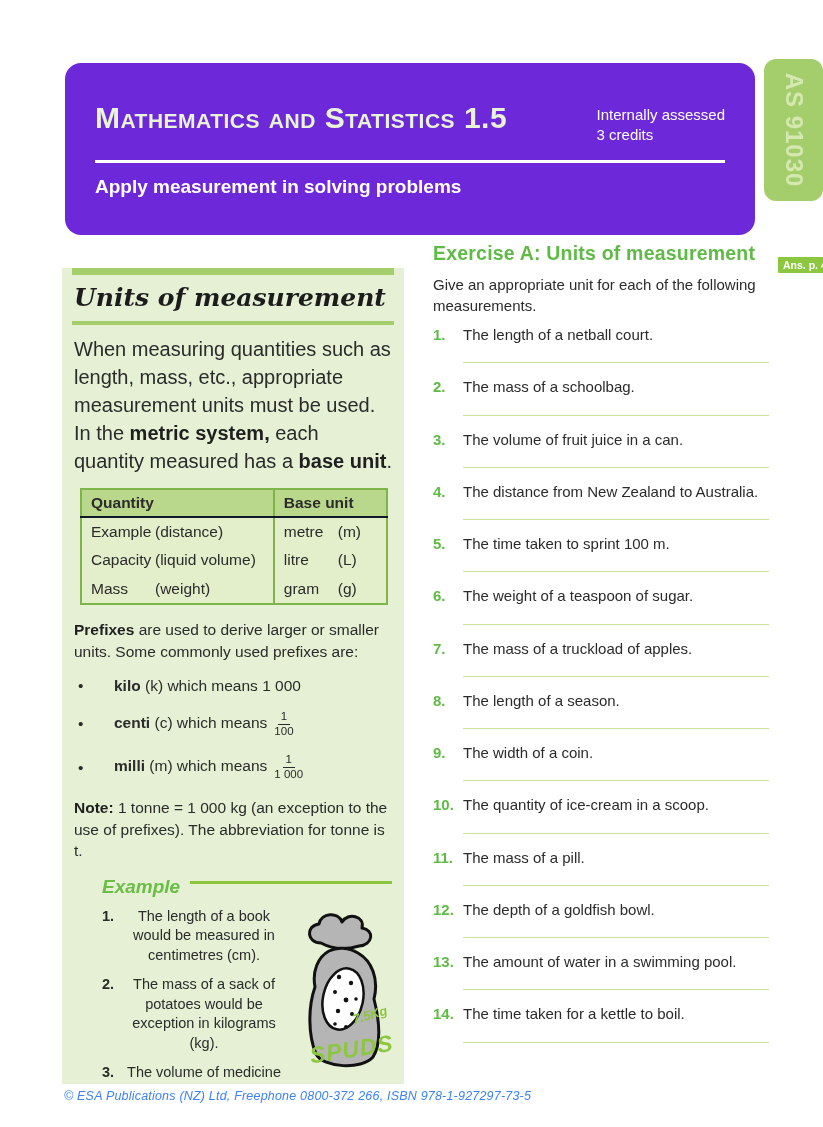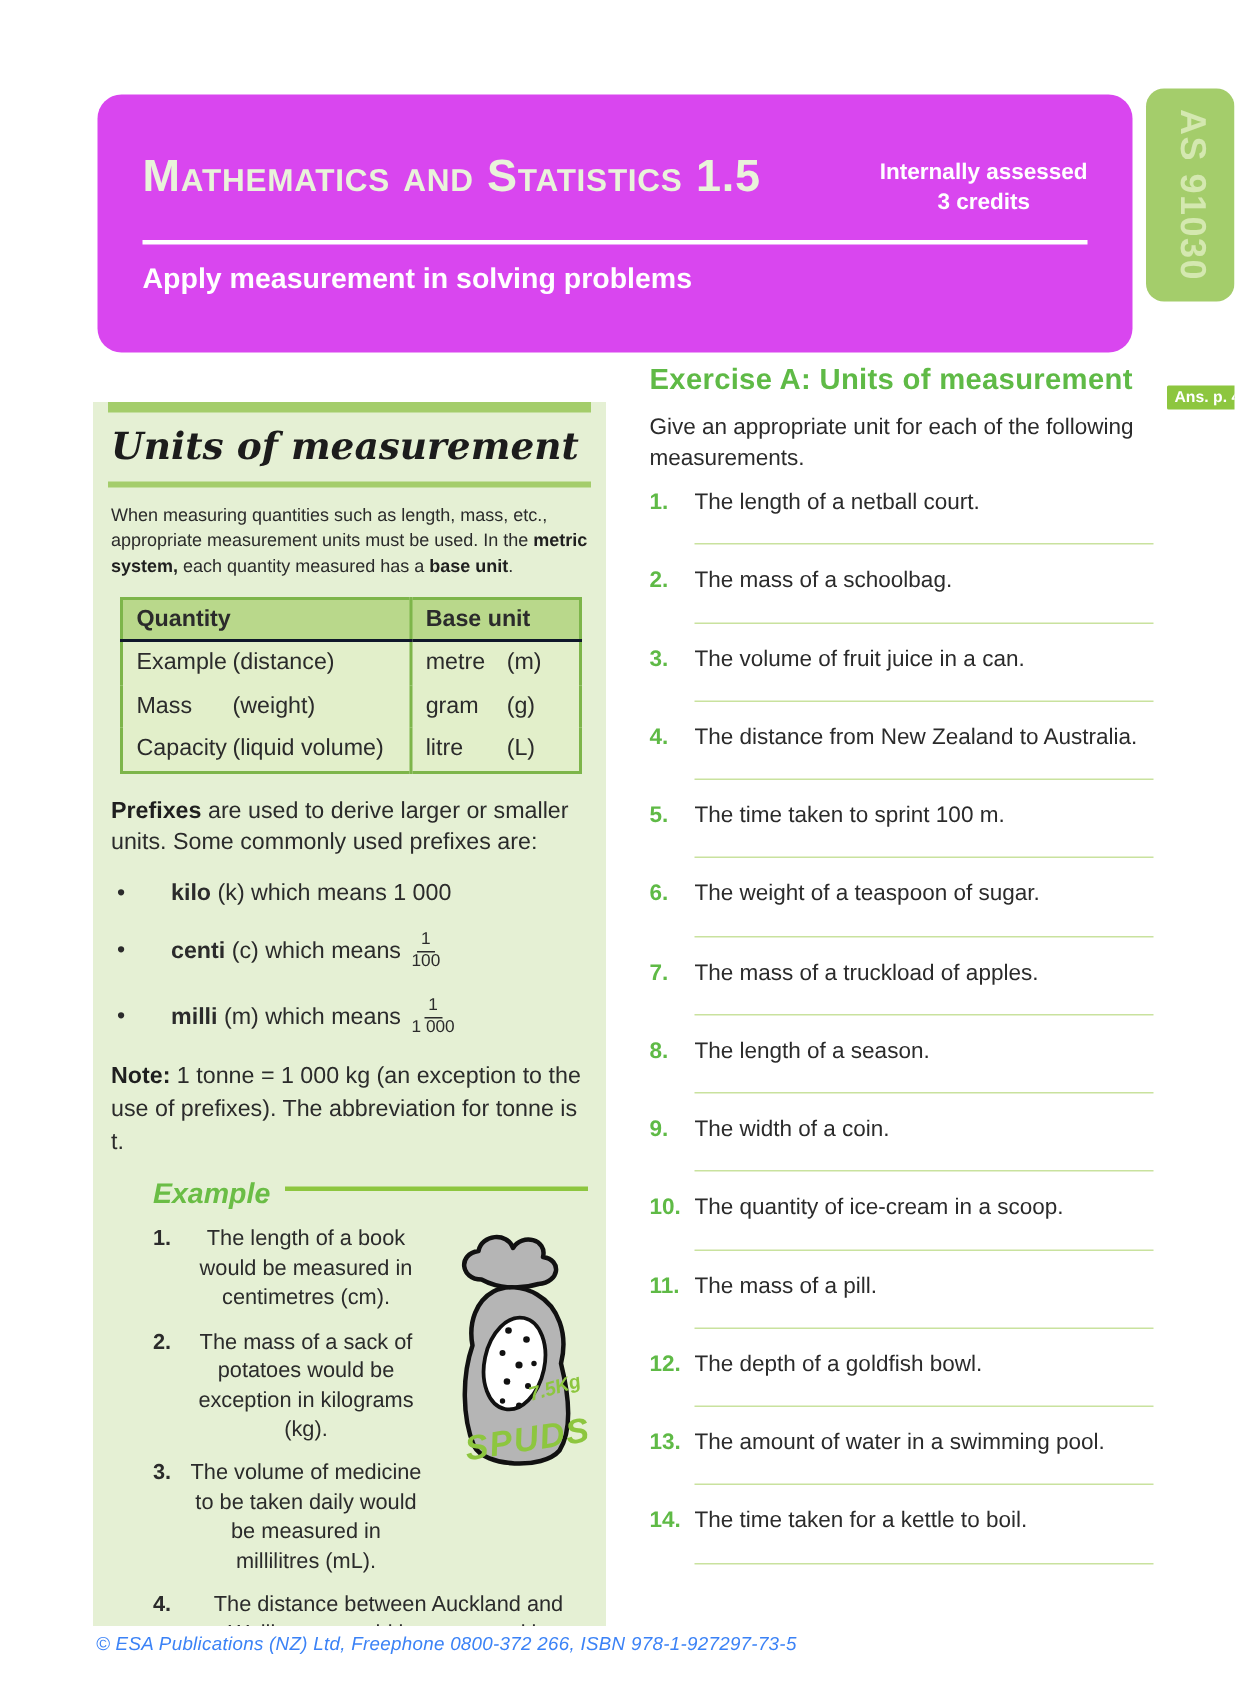--- a/index.html
+++ b/index.html
@@ -3,29 +3,29 @@
 <meta charset="utf-8">
 <style>
   html,body{margin:0;padding:0;}
   body{
     width:823px;height:1127px;position:relative;background:#ffffff;
     font-family:"Liberation Sans",sans-serif;color:#2b2b2b;overflow:hidden;
   }
   
   .header-block{
     position:absolute;left:65px;top:63px;width:690px;height:172px;
-    background:#d946ef;border-radius:16px;box-sizing:border-box;
+    background:#6d28d9;border-radius:16px;box-sizing:border-box;
     padding:40px 30px 0 30px;
   }
   .header-top{display:flex;justify-content:space-between;align-items:flex-start;}
   .main-title{
     font-variant:small-caps;font-weight:bold;font-size:30px;line-height:1;
     color:#e9f3da;letter-spacing:.5px;
   }
-  .credits-box{color:#ffffff;font-weight:bold;font-size:15px;text-align:center;line-height:1.3;margin-top:2px;}
+  .credits-box{color:#ffffff;font-weight:normal;font-size:15px;text-align:left;line-height:1.3;margin-top:2px;}
   .header-rule{height:3px;background:#ffffff;margin-top:16px;}
   .subtitle{color:#ffffff;font-weight:bold;font-size:19px;margin-top:13px;}
 
   
   .as-tab{position:absolute;left:764px;top:59px;width:59px;height:142px;background:#a4cd6b;border-radius:12px;}
   .as-tab .tab-text{
     position:absolute;left:50%;top:50%;transform:translate(-50%,-50%) rotate(90deg);
     white-space:nowrap;font-weight:bold;font-size:24px;color:#d4e8b0;letter-spacing:1px;
   }
 
@@ -33,21 +33,21 @@
   .left-panel{
     position:absolute;left:62px;top:268px;width:342px;height:816px;
     background:#e5f0d4;box-sizing:border-box;padding:0 10px;overflow:hidden;
   }
   .panel-topbar{height:7px;background:#a4cd6b;margin:0 0 8px 0;}
   .theory-heading{
     font-family:"DejaVu Serif","Liberation Serif",serif;font-style:italic;font-weight:bold;
     font-size:25px;color:#1c1c1c;margin:6px 0 9px 2px;
   }
   .heading-rule{height:4px;background:#a4cd6b;margin-bottom:10px;}
-  .intro{font-size:12px;line-height:1.4;margin:0 0 13px 2px;}
+  .intro{font-size:20px;line-height:1.4;margin:0 0 13px 2px;}
   .intro b,.lead b,.note b{color:#1f1f1f;}
 
   table.units{
     border-collapse:collapse;border:2px solid #7db54a;background:#e2efca;
     margin:2px 4px 14px 8px;width:calc(100% - 14px);font-size:15.5px;
   }
   table.units th{
     background:#b9d88b;text-align:left;font-weight:bold;padding:4px 9px;
     border-bottom:2px solid #0f172a;
   }
@@ -126,26 +126,26 @@
     <tbody>
         <tr>
       <th>Quantity</th>
       <th class="col2">Base unit</th>
     </tr>
     <tr>
       <td><span class="t-word">Example</span><span>(distance)</span></td>
       <td class="col2"><span class="t-unit">metre</span><span>(m)</span></td>
     </tr>
     <tr>
+      <td><span class="t-word">Capacity</span><span>(liquid volume)</span></td>
+      <td class="col2"><span class="t-unit">litre</span><span>(L)</span></td>
+    </tr>
+    <tr>
       <td><span class="t-word">Mass</span><span>(weight)</span></td>
       <td class="col2"><span class="t-unit">gram</span><span>(g)</span></td>
-    </tr>
-    <tr>
-      <td><span class="t-word">Capacity</span><span>(liquid volume)</span></td>
-      <td class="col2"><span class="t-unit">litre</span><span>(L)</span></td>
     </tr>
   </tbody>
     </table>
 
   <p class="lead"><b>Prefixes</b><span> are used to derive larger or smaller units. Some commonly used prefixes are:</span></p>
 
   <div class="b-row">
     <span class="b-dot">•</span>
     <span><b>kilo</b><span> (k) which means 1 000</span></span>
   </div>

